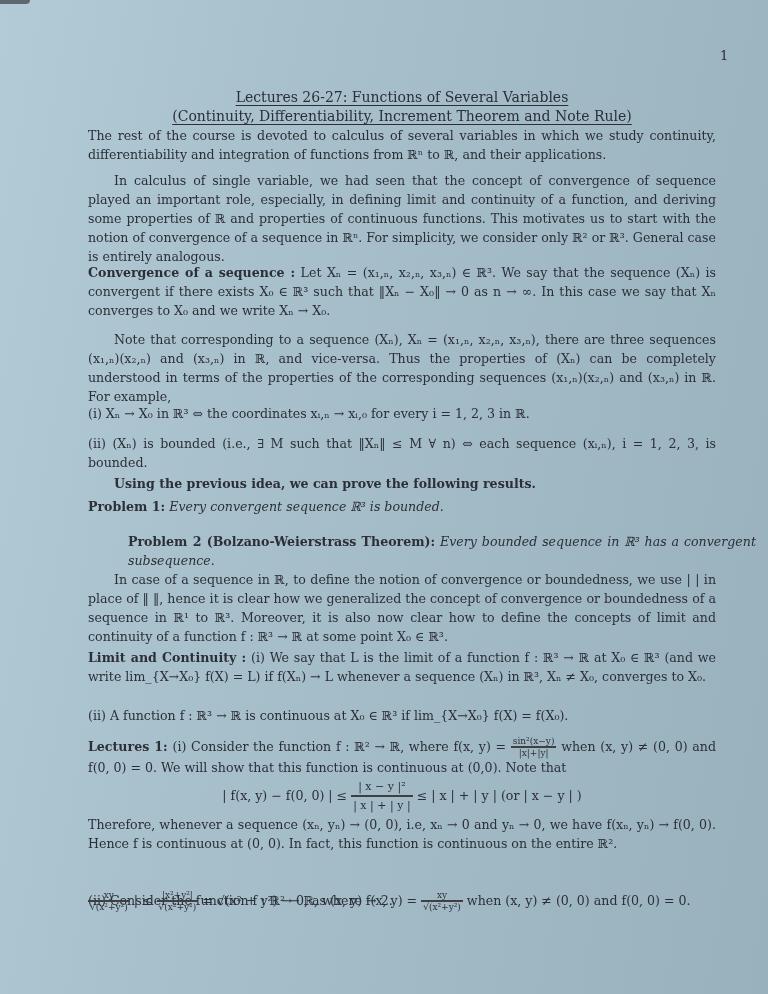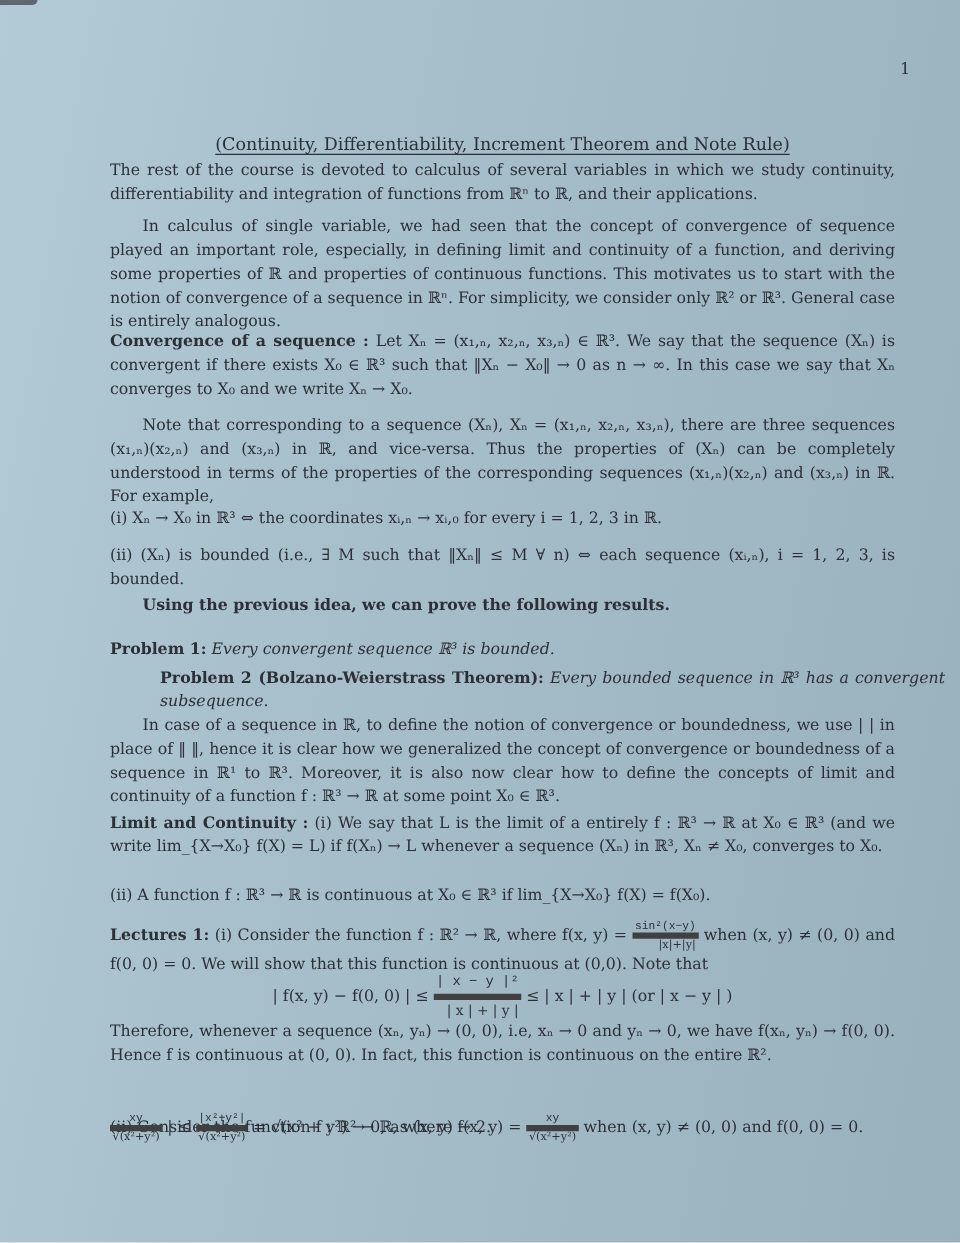--- a/index.html
+++ b/index.html
@@ -22,69 +22,69 @@
     .title {
       position: absolute; top: 88px; left: 0; width: 628px; text-align: center;
       font-size: 14px; line-height: 19px;
     }
     .title span { text-decoration: underline; text-underline-offset: 3px; }
     .block { position: absolute; left: 0; width: 628px; text-align: justify; }
     .indent { text-indent: 26px; }
     b { font-weight: bold; }
     .display { text-align: center; position: absolute; left: 0; width: 628px; }
     .frac { display: inline-block; vertical-align: middle; text-align: center; font-size: 9px; line-height: 10px; }
-    .frac .num { display: block; border-bottom: 5px solid #404040; padding: 0 2px; font-family: Liberation Mono, monospace; }
-    .frac .den { display: block; padding: 0 2px; text-align: right; }
+    .frac .num { display: block; border-bottom: 2px solid #404040; padding: 0 2px; }
+    .frac .den { display: block; padding: 0 2px; }
     .bigfrac { font-size: 11px; line-height: 17px; }
   </style>
 </head>
 <body>
 
 <div class="shadow-corner"></div>
 <div class="page-num">1</div>
 
 <div class="page">
 
   <div class="title">
-    <br>
+    <span>Lectures 26-27: Functions of Several Variables</span><br>
     <span>(Continuity, Differentiability, Increment Theorem and Note Rule)</span>
   </div>
 
   <div class="block" style="top:126px;">The rest of the course is devoted to calculus of several variables in which we study continuity, differentiability and integration of functions from ℝⁿ to ℝ, and their applications.</div>
 
   <div class="block indent" style="top:171px;">In calculus of single variable, we had seen that the concept of convergence of sequence played an important role, especially, in defining limit and continuity of a function, and deriving some properties of ℝ and properties of continuous functions. This motivates us to start with the notion of convergence of a sequence in ℝⁿ. For simplicity, we consider only ℝ² or ℝ³. General case is entirely analogous.</div>
 
   <div class="block" style="top:263px;">
     <b>Convergence of a sequence :</b>
     <span>Let Xₙ = (x₁,ₙ, x₂,ₙ, x₃,ₙ) ∈ ℝ³. We say that the sequence (Xₙ) is convergent if there exists X₀ ∈ ℝ³ such that ‖Xₙ − X₀‖ → 0 as n → ∞. In this case we say that Xₙ converges to X₀ and we write Xₙ → X₀.</span>
   </div>
 
   <div class="block indent" style="top:330px;">Note that corresponding to a sequence (Xₙ), Xₙ = (x₁,ₙ, x₂,ₙ, x₃,ₙ), there are three sequences (x₁,ₙ)(x₂,ₙ) and (x₃,ₙ) in ℝ, and vice-versa. Thus the properties of (Xₙ) can be completely understood in terms of the properties of the corresponding sequences (x₁,ₙ)(x₂,ₙ) and (x₃,ₙ) in ℝ. For example,</div>
 
   <div class="block" style="top:404px;">(i) Xₙ → X₀ in ℝ³ ⇔ the coordinates xᵢ,ₙ → xᵢ,₀ for every i = 1, 2, 3 in ℝ.</div>
 
   <div class="block" style="top:434px;">(ii) (Xₙ) is bounded (i.e., ∃ M such that ‖Xₙ‖ ≤ M ∀ n) ⇔ each sequence (xᵢ,ₙ), i = 1, 2, 3, is bounded.</div>
 
   <div class="block indent" style="top:474px;font-weight:bold;">Using the previous idea, we can prove the following results.</div>
 
-  <div class="block" style="top:509px;">
+  <div class="block" style="top:497px;">
     <b>Problem 1:</b>
     <i>Every convergent sequence ℝ³ is bounded.</i>
   </div>
 
   <div class="block" style="top:532px;margin-left:40px;">
     <b>Problem 2 (Bolzano-Weierstrass Theorem):</b>
     <i>Every bounded sequence in ℝ³ has a convergent subsequence.</i>
   </div>
 
   <div class="block indent" style="top:570px;">In case of a sequence in ℝ, to define the notion of convergence or boundedness, we use | | in place of ‖ ‖, hence it is clear how we generalized the concept of convergence or boundedness of a sequence in ℝ¹ to ℝ³. Moreover, it is also now clear how to define the concepts of limit and continuity of a function f : ℝ³ → ℝ at some point X₀ ∈ ℝ³.</div>
 
   <div class="block" style="top:648px;">
     <b>Limit and Continuity :</b>
-    <span>(i) We say that L is the limit of a entirely f : ℝ³ → ℝ at X₀ ∈ ℝ³ (and we write lim_{X→X₀} f(X) = L) if f(Xₙ) → L whenever a sequence (Xₙ) in ℝ³, Xₙ ≠ X₀, converges to X₀.</span>
+    <span>(i) We say that L is the limit of a function f : ℝ³ → ℝ at X₀ ∈ ℝ³ (and we write lim_{X→X₀} f(X) = L) if f(Xₙ) → L whenever a sequence (Xₙ) in ℝ³, Xₙ ≠ X₀, converges to X₀.</span>
   </div>
 
   <div class="block" style="top:706px;">(ii) A function f : ℝ³ → ℝ is continuous at X₀ ∈ ℝ³ if lim_{X→X₀} f(X) = f(X₀).</div>
 
   <div class="block" style="top:736px;">
     <b>Lectures 1:</b>
     <span>(i) Consider the function f : ℝ² → ℝ, where f(x, y) =</span>
     <span class="frac">
       <span class="num">sin²(x−y)</span>
       <span class="den">|x|+|y|</span>

